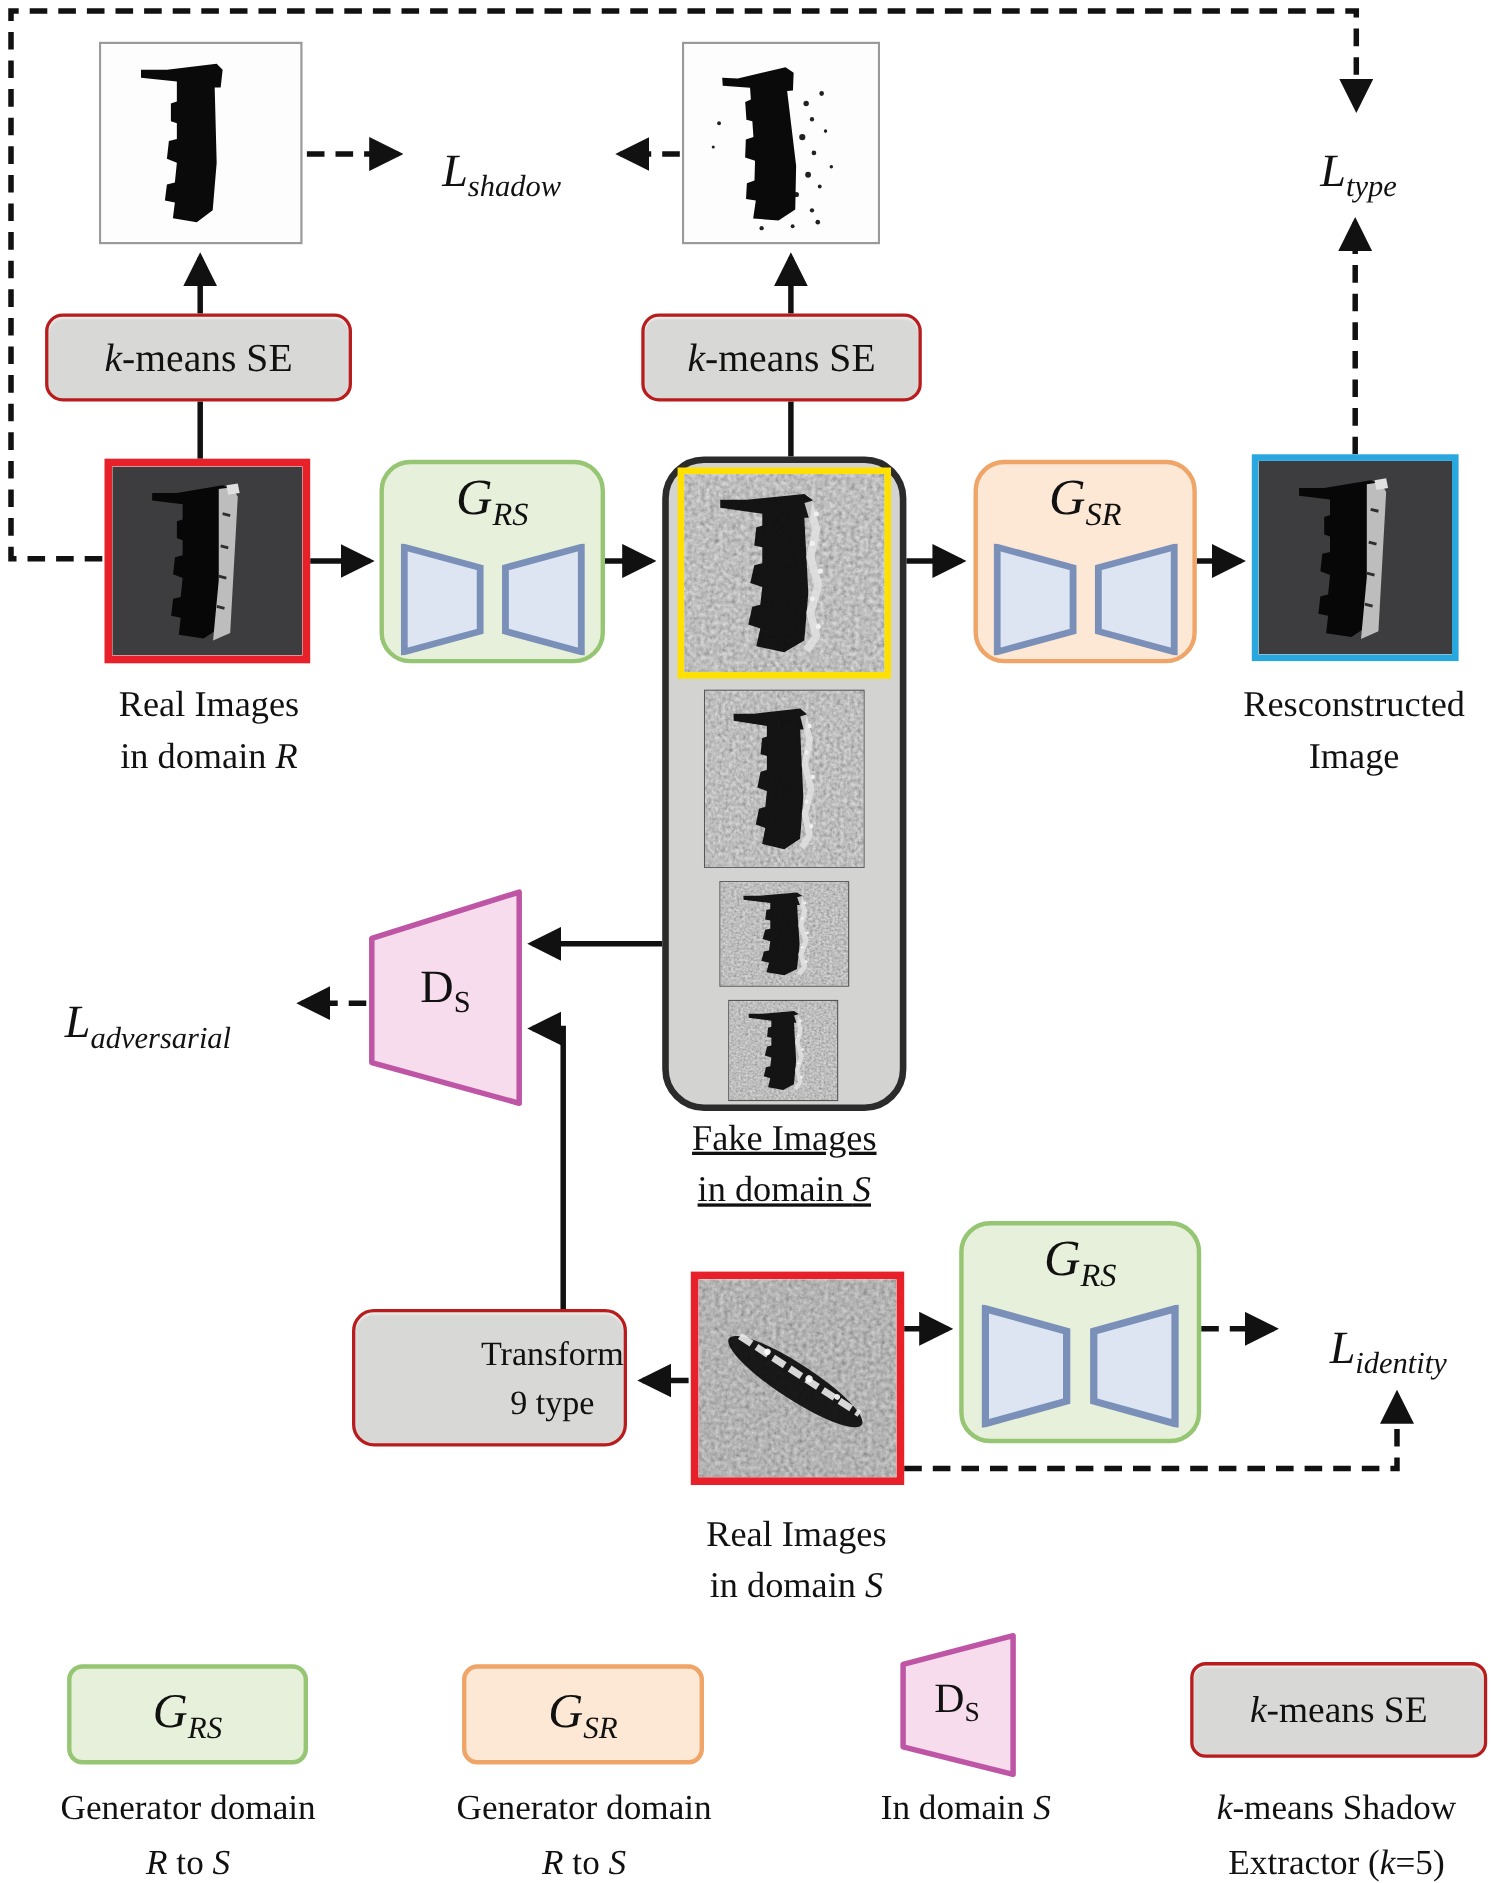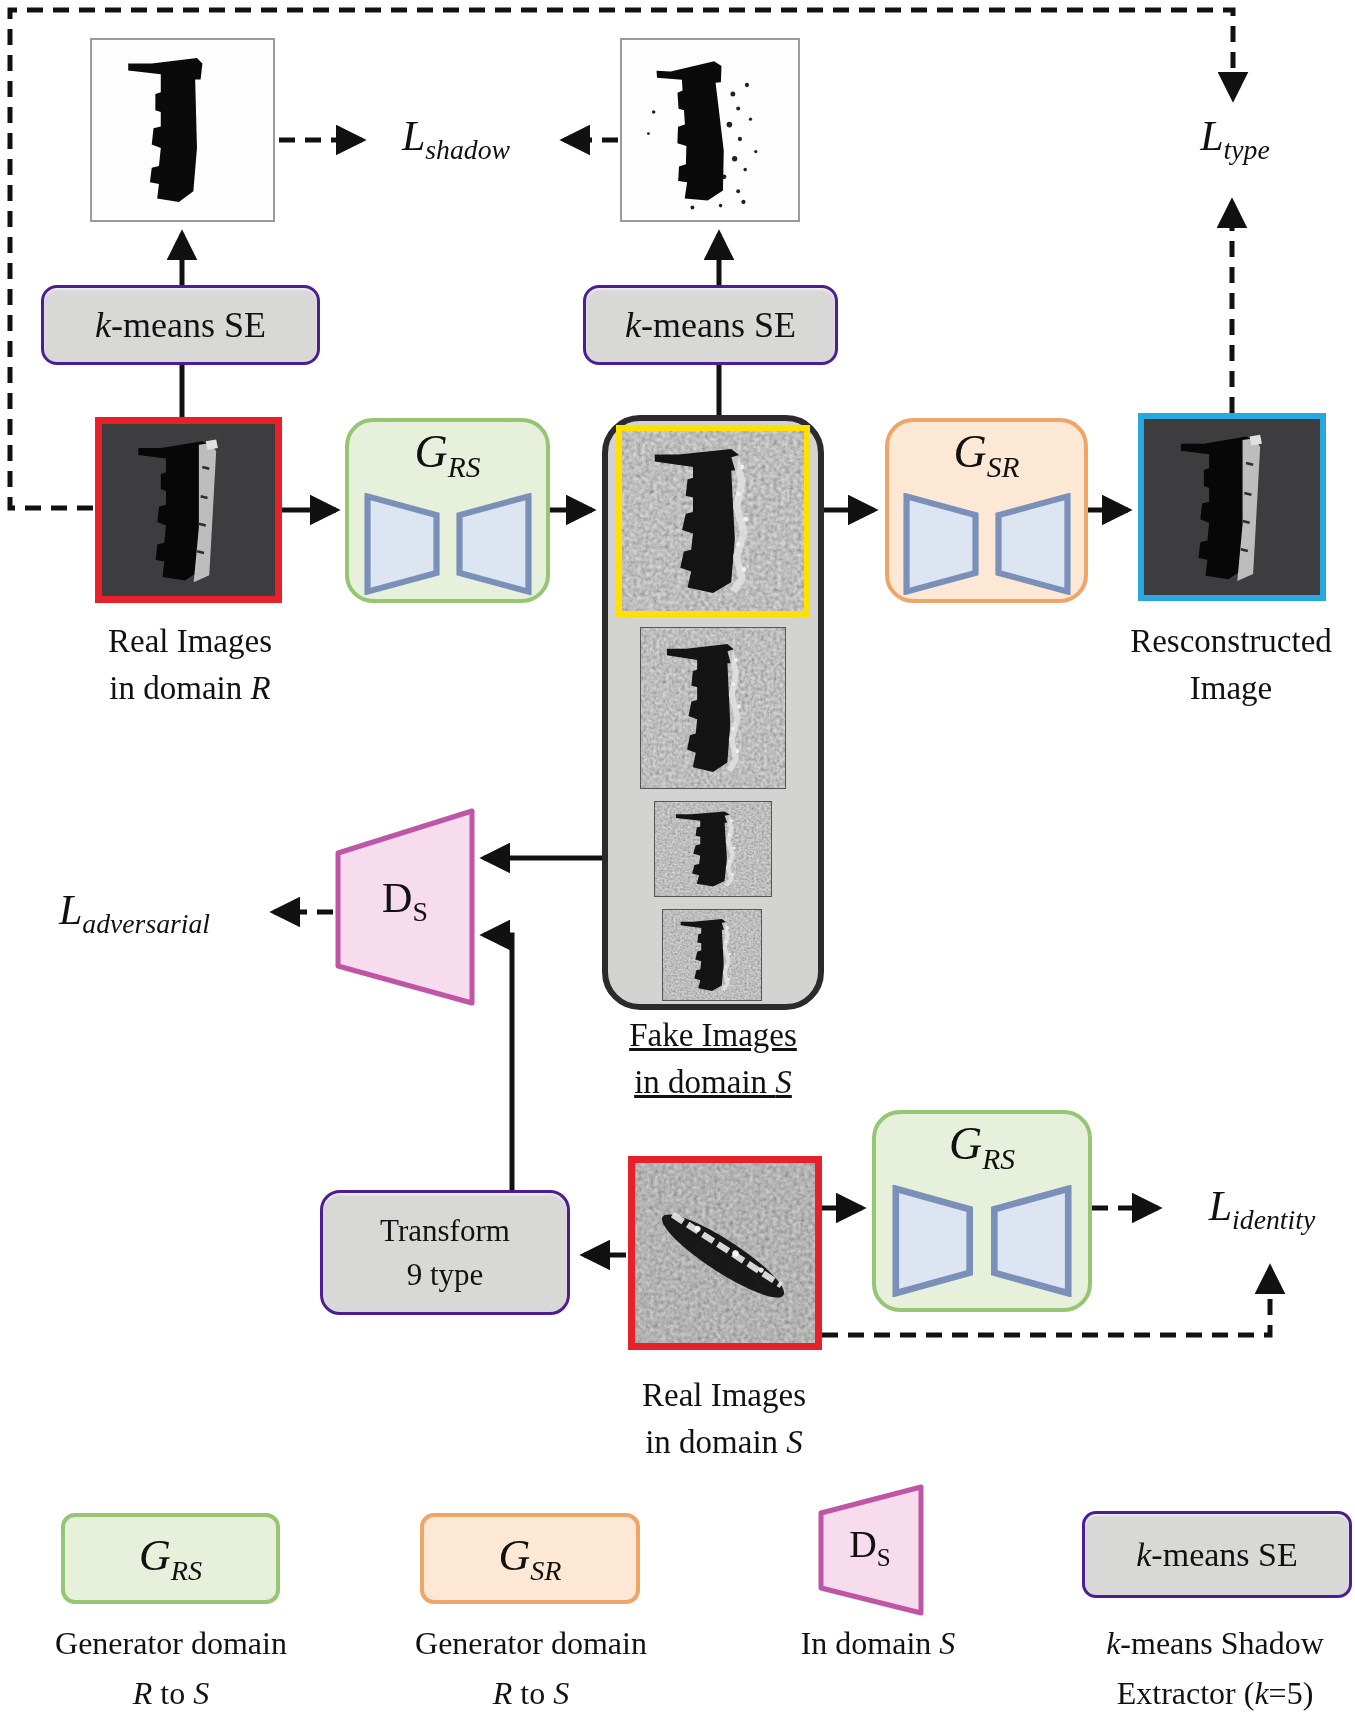--- a/index.html
+++ b/index.html
@@ -11,28 +11,28 @@
   
   .imgframe{border:2px solid #9a9a9a;background:#fdfdfd;}
   .red-frame{border:7px solid #e8202a;}
   .yellow-frame{border:6px solid #ffe000;}
   .blue-frame{border:6px solid #29a8e0;}
   .plain-thumb{border:1px solid #555;}
   
   .genbox{border:4px solid #96c573;background:#e7f0da;border-radius:28px;
           display:flex;flex-direction:column;align-items:center;justify-content:flex-start;padding-top:4px;}
   .gsrbox{border:4px solid #efa468;background:#fce8d5;}
-  .graybox{border:3px solid #4c1d95;background:#d8d8d6;border-radius:16px;
+  .graybox{border:3px solid #b91c1c;background:#d8d8d6;border-radius:16px;
            display:flex;align-items:center;justify-content:center;box-shadow:inset 0 2px 2px #ffffff80;}
   .container-box{border:6px solid #2b2b2b;background:#d3d3d1;border-radius:38px;}
   .legendbox{border:4px solid #96c573;background:#e7f0da;border-radius:14px;
              display:flex;align-items:center;justify-content:center;}
   .legendbox.orange{border-color:#efa468;background:#fce8d5;}
   
-  .math{font-style:italic;font-size:42px;white-space:nowrap;}
+  .math{font-style:italic;font-size:42px;white-space:nowrap;margin-top:20px;}
   .math sub{font-size:66%;font-style:italic;letter-spacing:0;}
   .modlabel{font-style:italic;font-size:46px;line-height:52px;white-space:nowrap;}
   .modlabel sub{font-size:64%;}
   .leglabel{font-style:italic;font-size:44px;white-space:nowrap;}
   .leglabel sub{font-size:64%;}
   .dslabel{font-size:42px;text-align:center;}
   .dslabel sub{font-size:66%;}
   .kmeans-text{font-size:36px;white-space:nowrap;}
   .cap{font-size:33px;line-height:47px;text-align:center;}
   .legcap{font-size:32px;line-height:50px;text-align:center;}
@@ -257,21 +257,21 @@
     <div>Image</div>
   </div>
 
   <svg class="abs z2" style="left:335px;top:808px;" width="140" height="198" viewBox="0 0 140 198">
     <polygon points="3,45 137,3 137,195 3,158" fill="#f6dcec" stroke="#bf55a5" stroke-width="5" stroke-linejoin="round"></polygon>
   </svg>
   <div class="abs dslabel" style="left:340px;top:874px;width:130px;z-index:3;">
     <span>D</span><sub>S</sub>
   </div>
 
-  <div class="abs z2 graybox" style="left:320px;top:1190px;width:250px;height:125px;border-radius:20px;">
+  <div class="abs z2 graybox" style="left:320px;top:1190px;width:250px;height:125px;border-radius:20px;justify-content:flex-end;">
     <div class="transform-text" style="padding-top:0;">
       <div>Transform</div>
       <div>9 type</div>
     </div>
   </div>
 
   <div class="abs z2 red-frame" style="left:628px;top:1156px;width:194px;height:194px;">
     <svg class="fill" viewBox="0 0 100 100" preserveAspectRatio="none">
         <use href="#sarDiag"></use>
       </svg>

